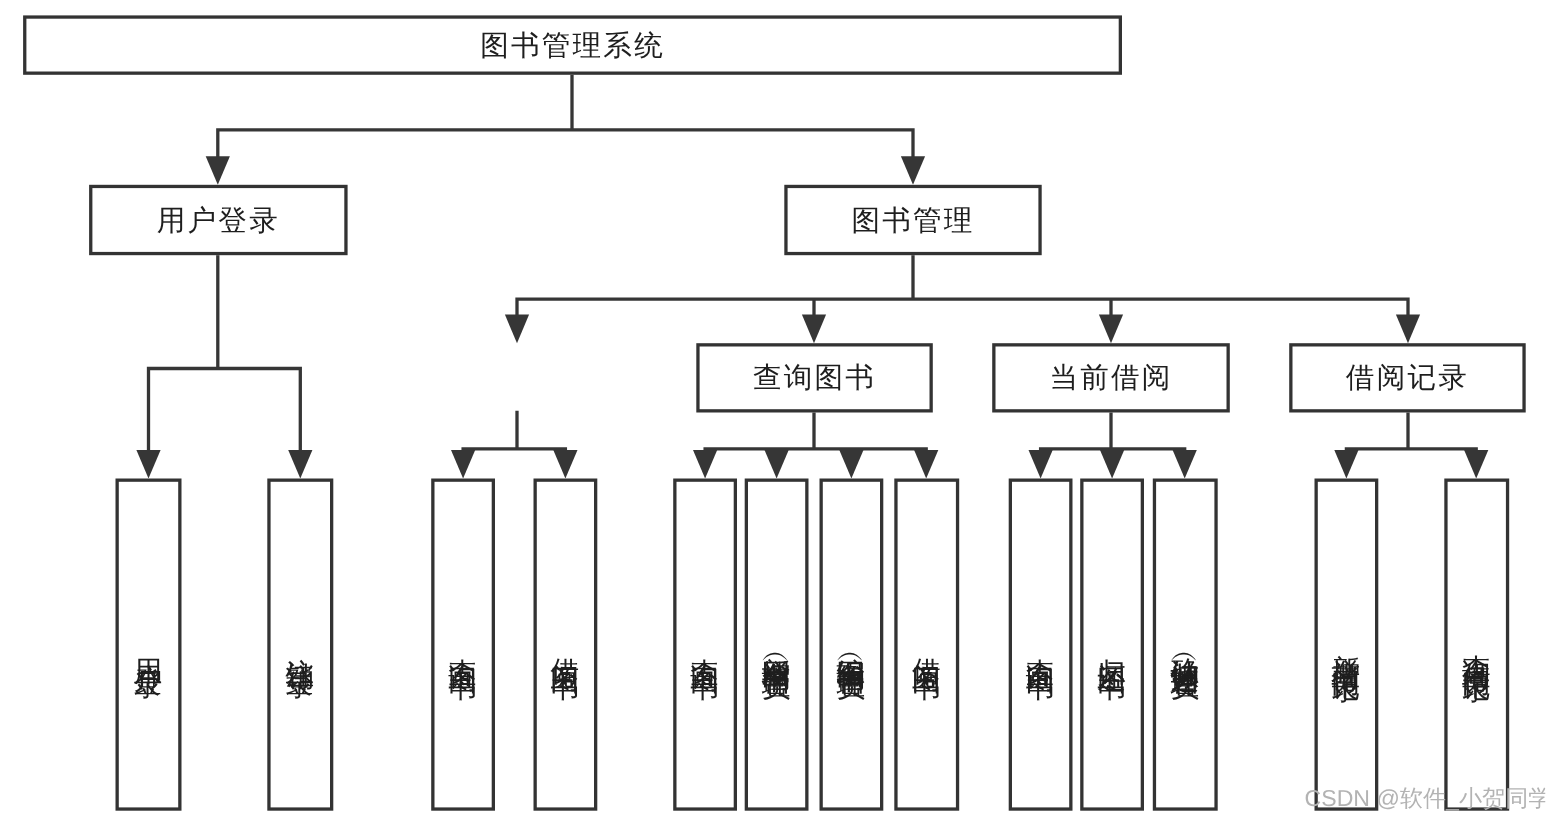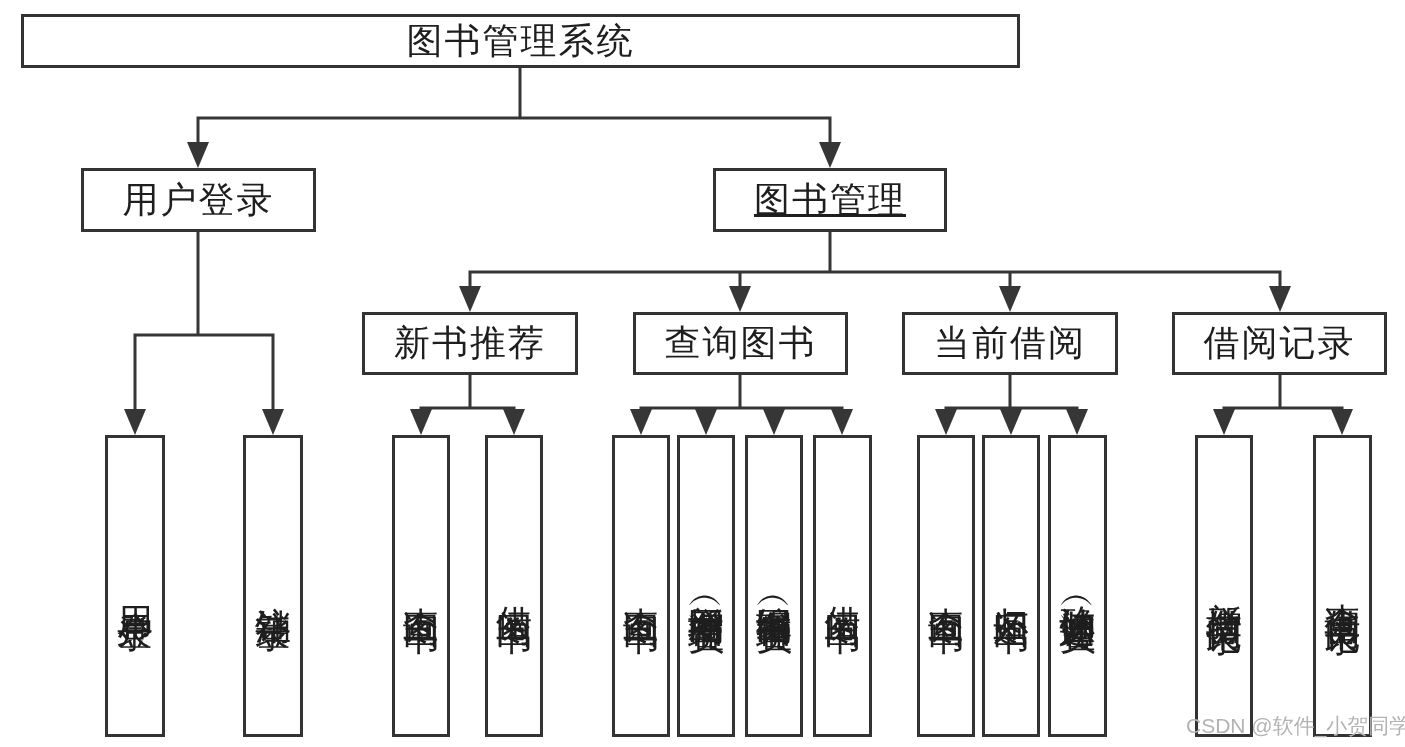--- a/index.html
+++ b/index.html
@@ -23,36 +23,36 @@
   }
   .box {
     position: absolute;
     box-sizing: border-box;
     border: 3px solid #333333;
     background: #ffffff;
     display: flex;
     align-items: center;
     justify-content: center;
     color: #1e1e1e;
-    font-size: 36px;
+    font-size: 26px;
     letter-spacing: 2px;
     z-index: 2;
     white-space: nowrap;
   }
   .vbox {
     writing-mode: vertical-rl;
     letter-spacing: 4px;
     line-height: 1;
     white-space: normal;
   }
   
   #n-root   { left: 21px;  top: 14px;  width: 999px; height: 54px; }
   
   #n-login  { left: 81px;  top: 168px; width: 235px; height: 64px; }
-  #n-mgmt   { left: 713px; top: 168px; width: 234px; height: 64px; text-decoration: underline; }
+  #n-mgmt   { left: 713px; top: 168px; width: 234px; height: 64px; }
   
   #n-rec    { left: 362px;  top: 312px; width: 216px; height: 63px; }
   #n-borrow { left: 633px;  top: 312px; width: 215px; height: 63px; }
   #n-cur    { left: 902px;  top: 312px; width: 216px; height: 63px; text-align: center; }
   #n-rcd    { left: 1172px; top: 312px; width: 215px; height: 63px; }
   
   .leaf { top: 435px; height: 302px; }
   #lf-0  { left: 105px;  width: 60px; }
   #lf-1  { left: 243px;  width: 60px; }
   #lf-2  { left: 392px;  width: 58px; }
@@ -112,21 +112,20 @@
       <polygon points="1213,409 1235,409 1224,435"></polygon>
       <polygon points="1331,409 1353,409 1342,435"></polygon>
     </g>
   </svg>
 
   <div class="box" id="n-root">图书管理系统</div>
 
   <div class="box" id="n-login">用户登录</div>
   <div class="box" id="n-mgmt">图书管理</div>
 
-  <div class="box" id="n-rec">新书推荐</div>
   <div class="box" id="n-borrow">查询图书</div>
   <div class="box" id="n-cur">当前借阅</div>
   <div class="box" id="n-rcd">借阅记录</div>
 
   <div class="box vbox leaf" id="lf-0">用户登录</div>
   <div class="box vbox leaf" id="lf-1">注销登录</div>
   <div class="box vbox leaf" id="lf-2">查询图书</div>
   <div class="box vbox leaf" id="lf-3">借阅图书</div>
   <div class="box vbox leaf" id="lf-4">查询图书</div>
   <div class="box vbox leaf" id="lf-5">新增图书（管理员）</div>

